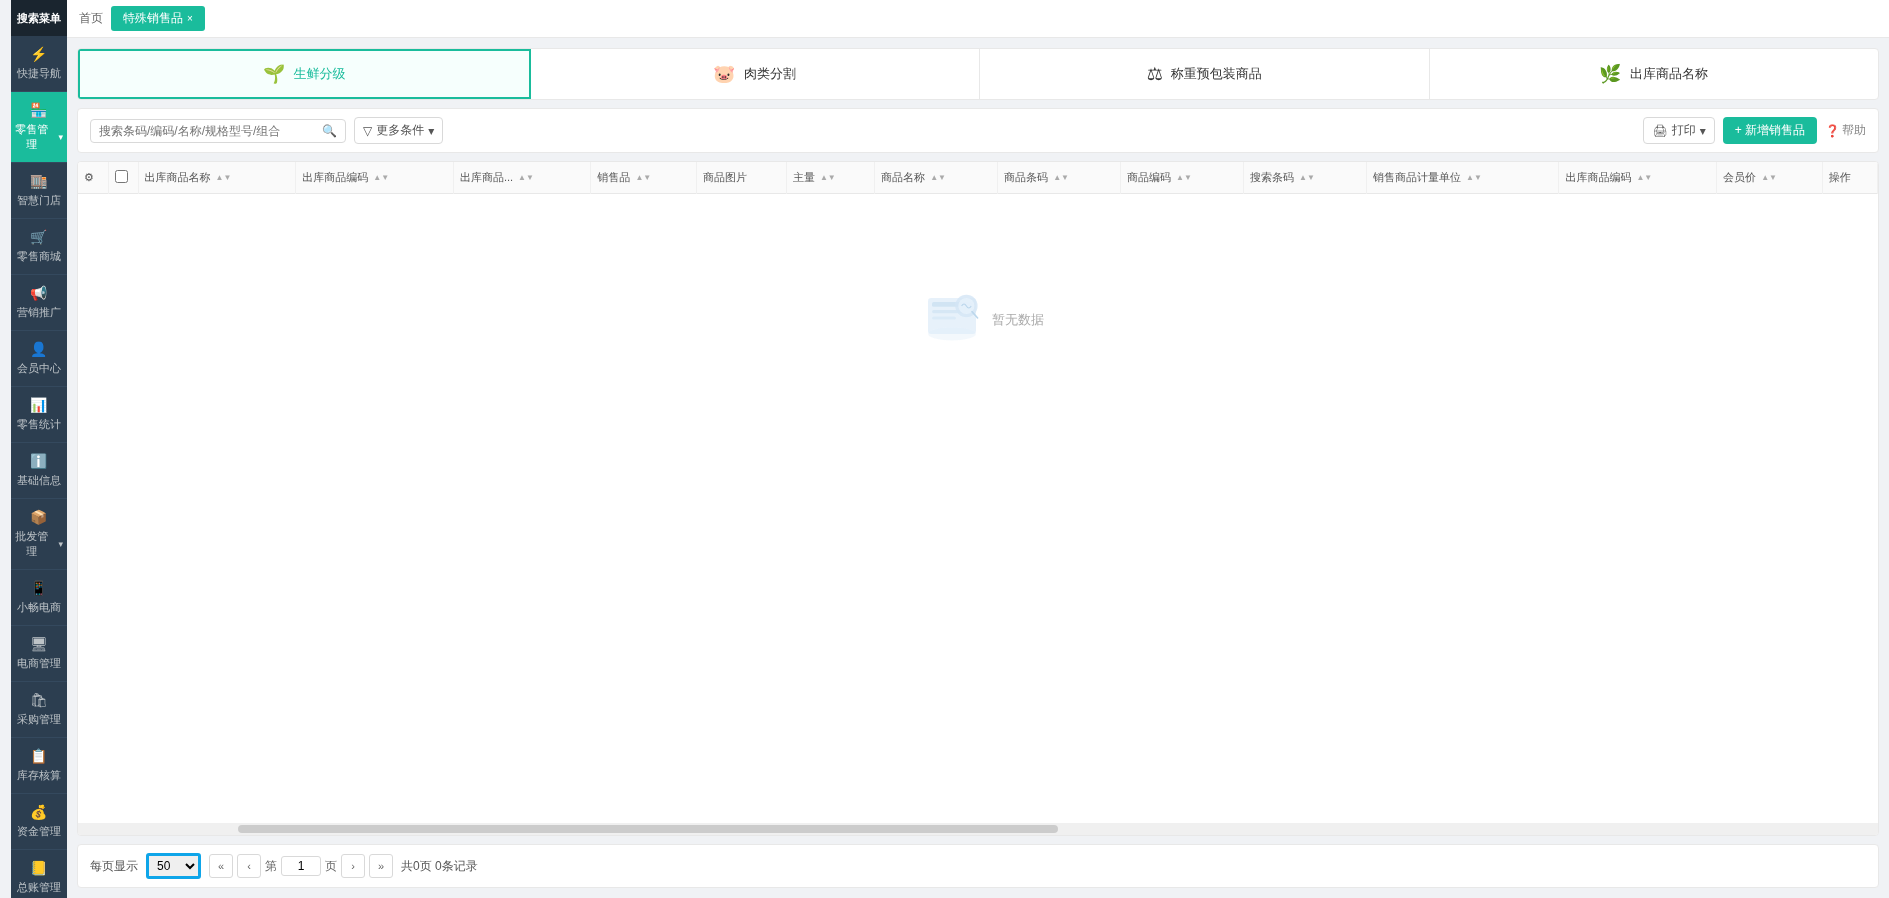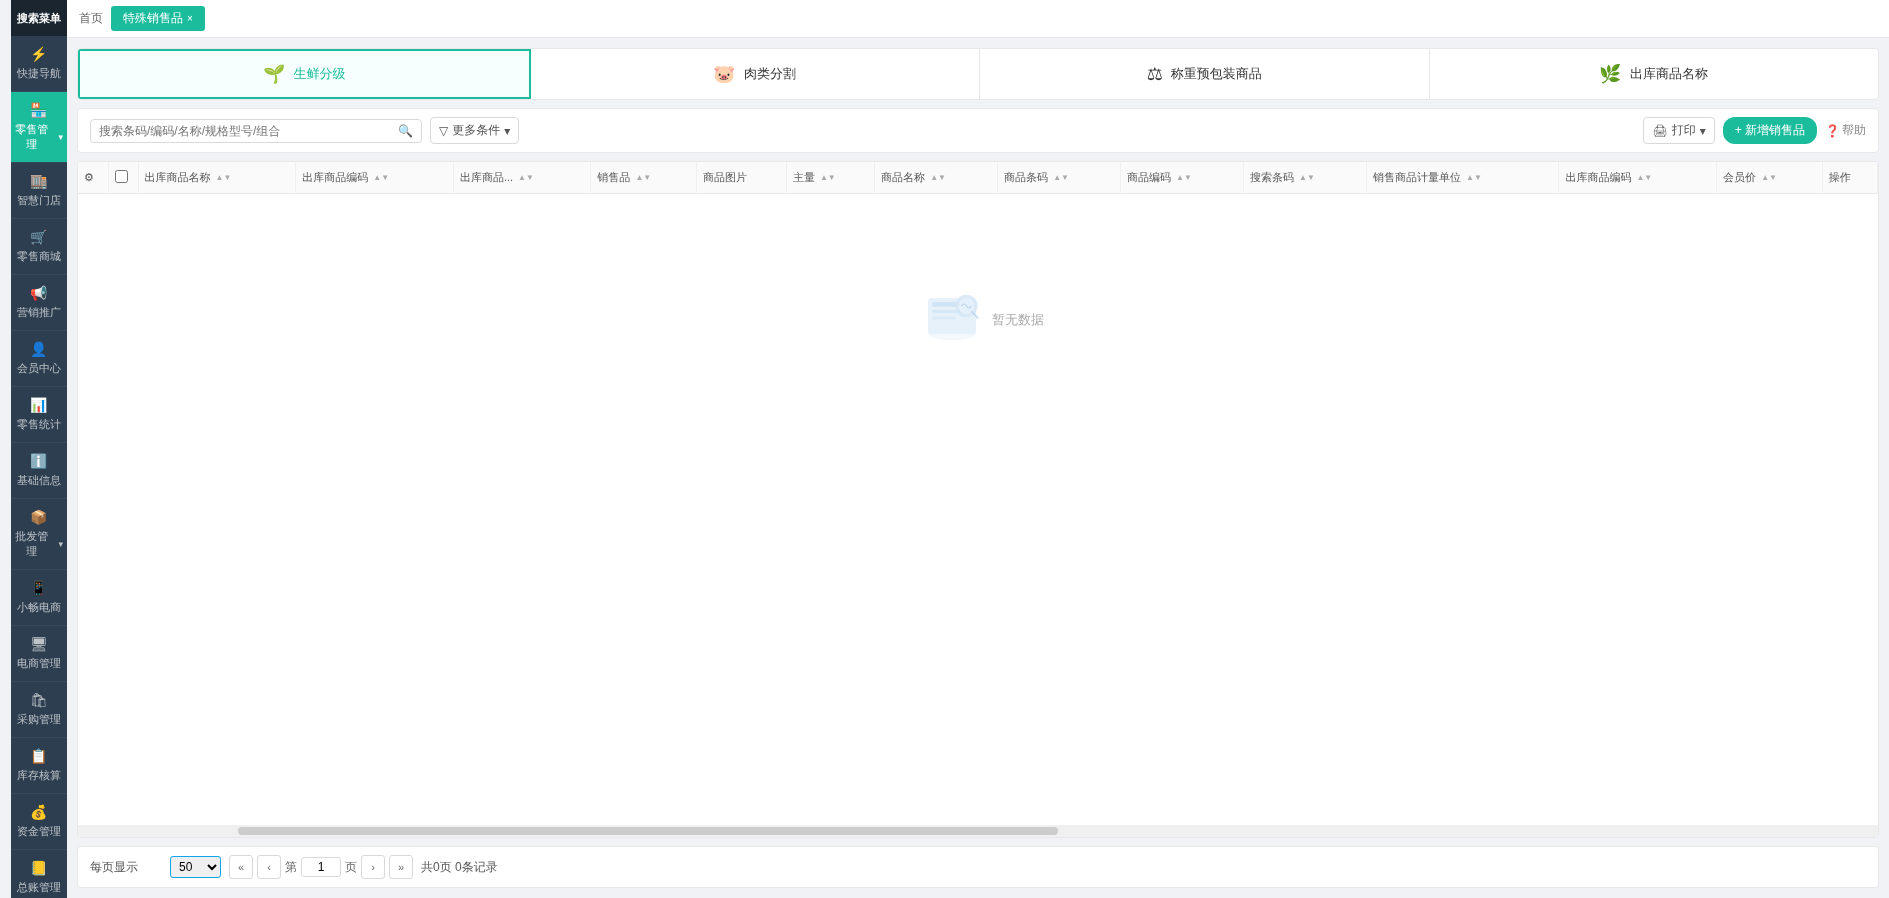--- a/index.html
+++ b/index.html
@@ -146,21 +146,21 @@
       align-items: center;
       gap: 8px;
     }
     .search-box {
       display: flex;
       align-items: center;
       border: 1px solid #d9d9d9;
       border-radius: 4px;
       padding: 4px 8px;
       gap: 8px;
-      width: 332px;
+      width: 256px;
       justify-content: center;
     }
     .search-box input {
       border: none;
       outline: none;
       font-size: 12px;
       width: 100%;
       color: #999;
     }
     .search-icon { color: #aaa; font-size: 12px; }
@@ -189,21 +189,21 @@
       cursor: pointer;
       padding: 4px 8px;
       border: 1px solid #d9d9d9;
       border-radius: 4px;
       background: white;
     }
     .btn-add {
       background: #1abc9c;
       color: white;
       border: none;
-      border-radius: 12px;
+      border-radius: 4px;
       padding: 5px 12px;
       font-size: 12px;
       cursor: pointer;
       display: flex;
       align-items: center;
       gap: 4px;
     }
     .btn-help {
       color: #888;
       font-size: 12px;
@@ -279,25 +279,24 @@
       border: 1px solid #e8e8e8;
       border-radius: 4px;
       padding: 8px 12px;
       display: flex;
       align-items: center;
       gap: 8px;
       font-size: 12px;
       color: #555;
     }
     .pagination-bar select {
-      border: 1px solid #0ea5e9;
+      border: 3px solid #0ea5e9;
       border-radius: 3px;
       padding: 2px 4px;
       font-size: 12px;
-      margin-left: 24px;
     }
     .page-nav {
       display: flex;
       align-items: center;
       gap: 4px;
     }
     .page-btn {
       width: 24px;
       height: 24px;
       display: flex;

